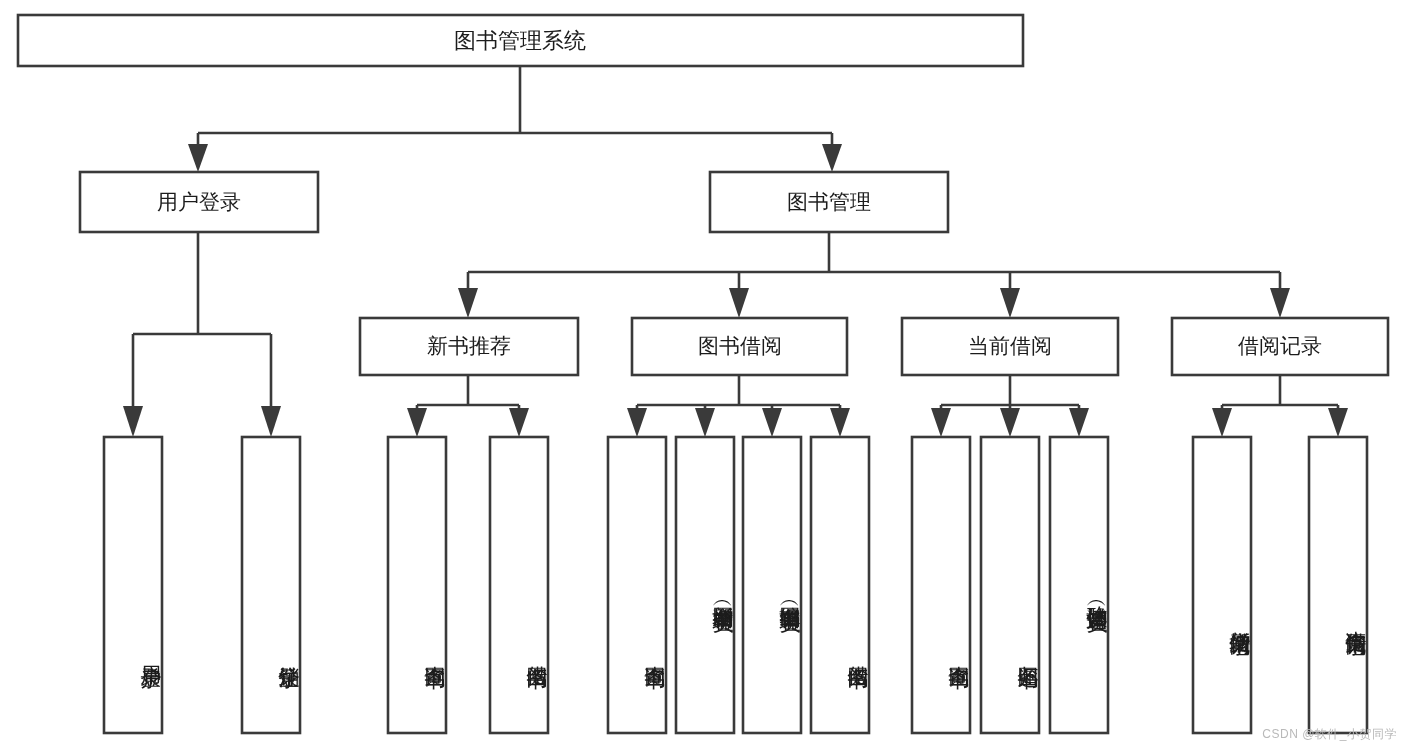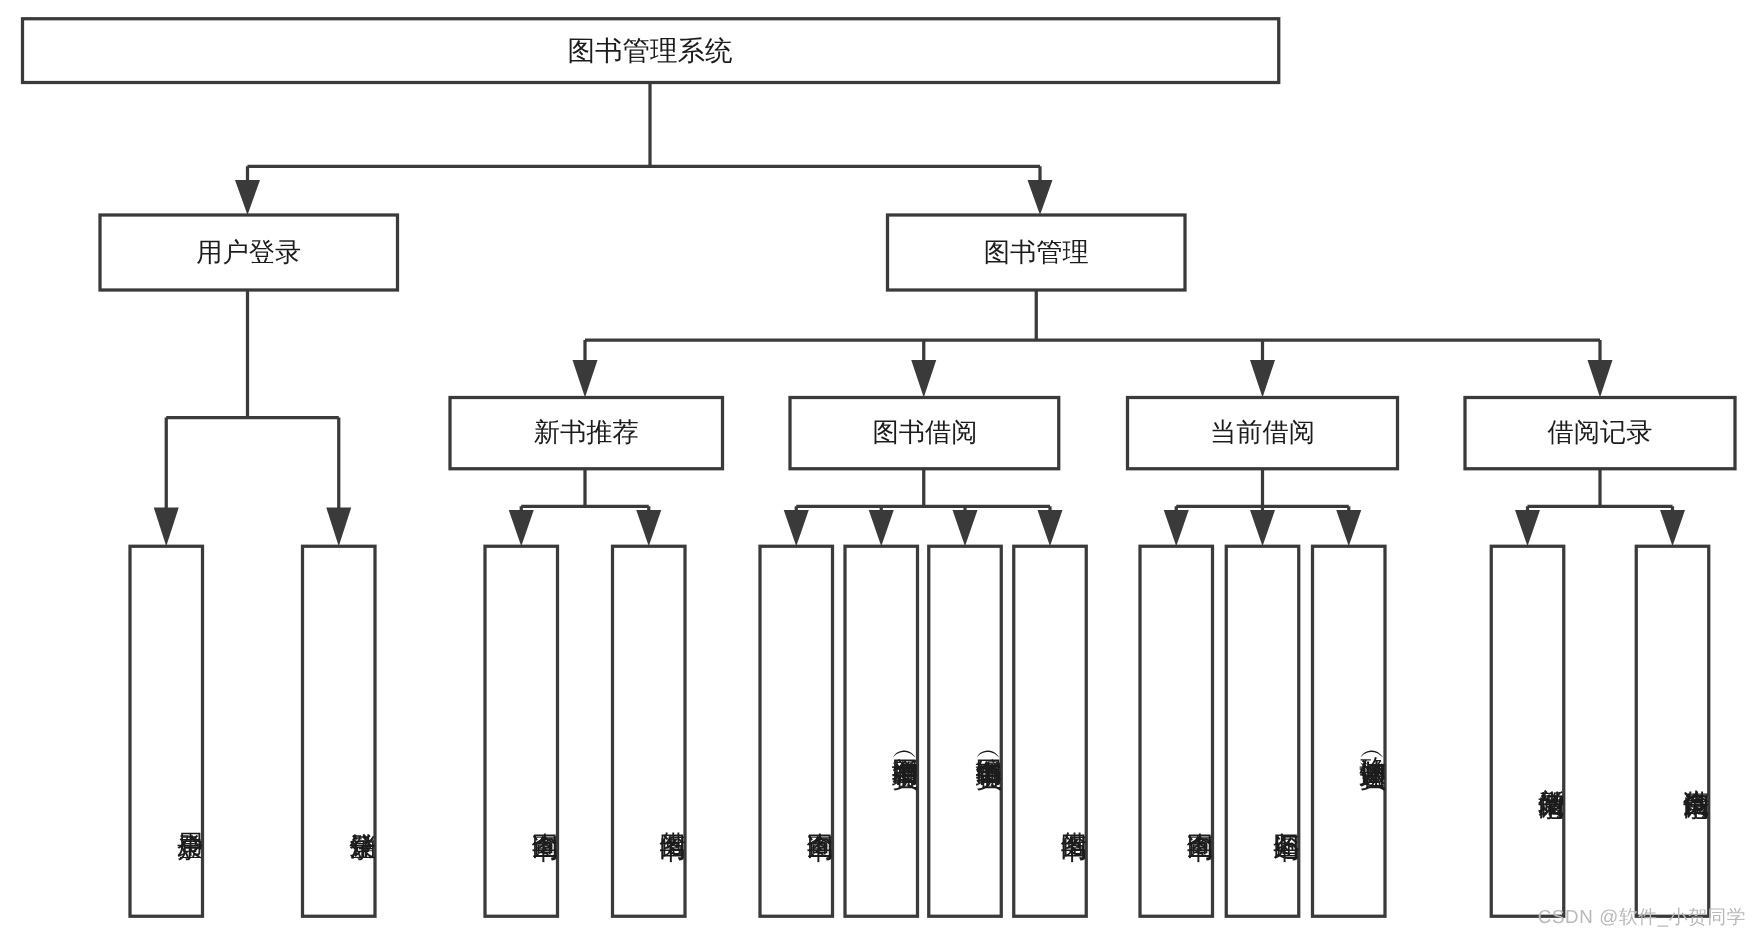--- a/index.html
+++ b/index.html
@@ -72,21 +72,21 @@
     color: #1c1c1c;
     letter-spacing: 1px;
     pointer-events: none;
     user-select: none;
   }
   .watermark {
     position: absolute;
     right: 8px;
     bottom: 4px;
     font-family: "Liberation Sans", "DejaVu Sans", sans-serif;
-    font-size: 15px;
+    font-size: 12px;
     color: #b9b9b9;
     white-space: nowrap;
     letter-spacing: 0.5px;
   }
 </style>
 </head>
 <body>
 
 <div id="diagram-root">
 

